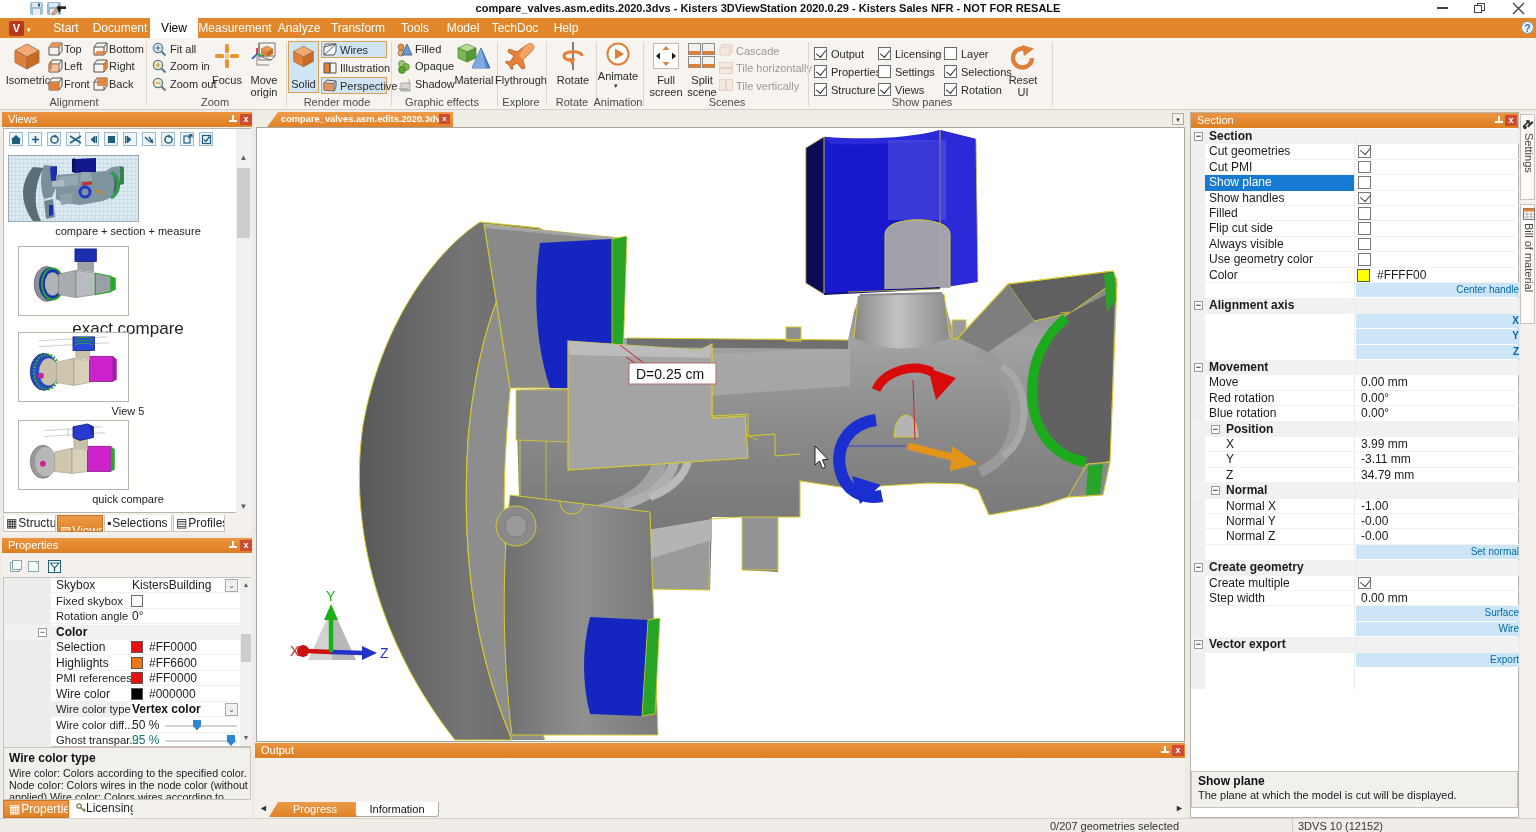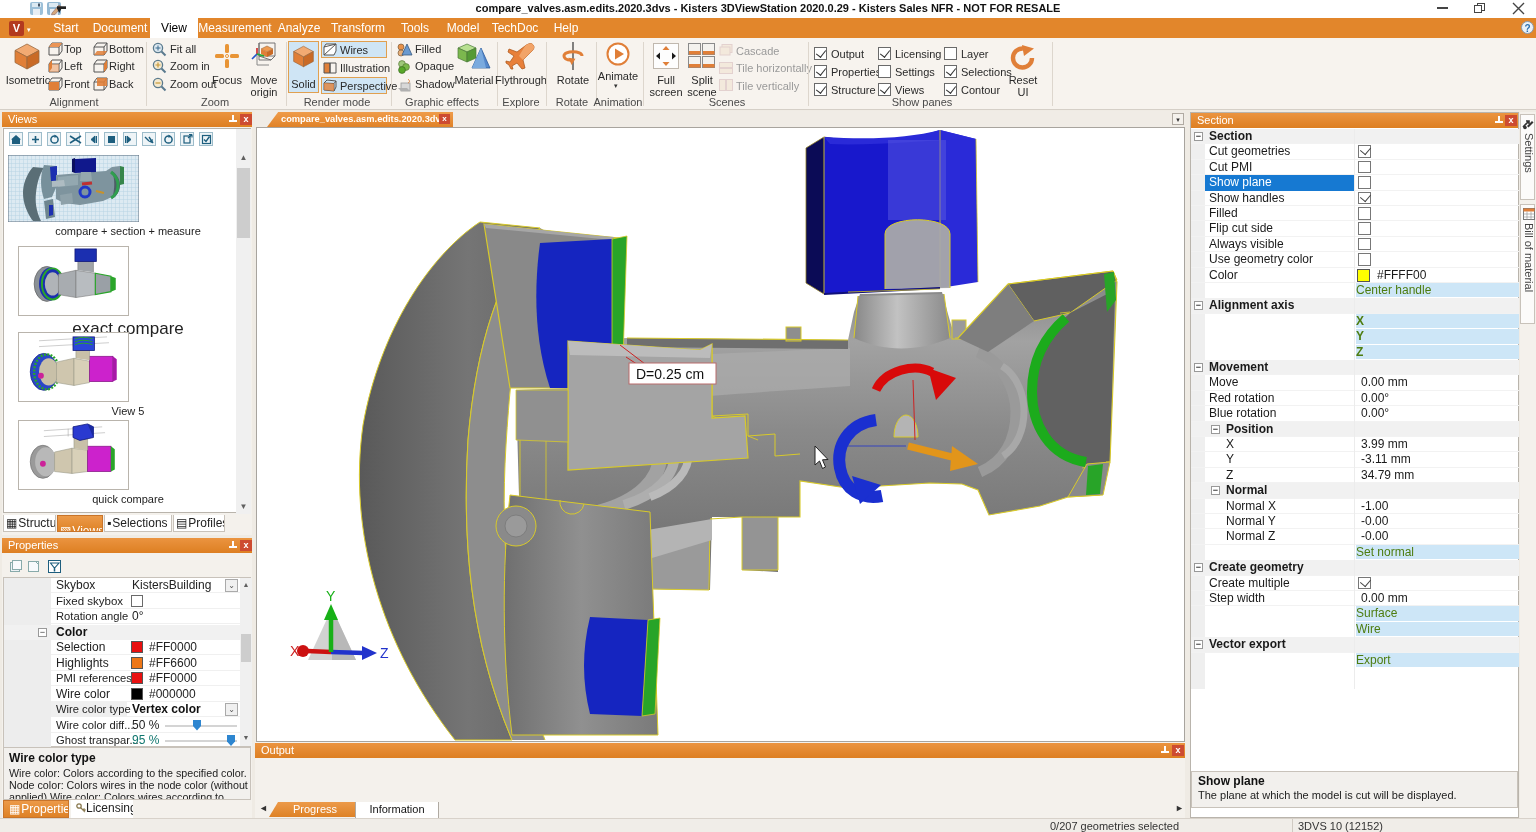--- a/index.html
+++ b/index.html
@@ -278,21 +278,21 @@
     <div class="rtxt" style="left:895px;top:10px">Licensing</div>
   <div class="cb" style="left:878px;top:27px"></div>
     <div class="rtxt" style="left:895px;top:28px">Settings</div>
   <div class="cb ck" style="left:878px;top:45px"></div>
     <div class="rtxt" style="left:895px;top:46px">Views</div>
   <div class="cb" style="left:944px;top:9px"></div>
     <div class="rtxt" style="left:961px;top:10px">Layer</div>
   <div class="cb ck" style="left:944px;top:27px"></div>
     <div class="rtxt" style="left:961px;top:28px">Selections</div>
   <div class="cb ck" style="left:944px;top:45px"></div>
-    <div class="rtxt" style="left:961px;top:46px">Contour</div>
+    <div class="rtxt" style="left:961px;top:46px">Rotation</div>
   <svg class="abs" style="left:1010px;top:7px" width="26" height="26" viewBox="0 0 26 26">
     <path d="M22 13 A9.5 9.5 0 1 1 13 3.5" fill="none" stroke="#e07f38" stroke-width="4.4"></path>
     <path d="M12 0 L24 3.5 L14 11Z" fill="#e07f38"></path>
   </svg>
   <div class="ricon-label" style="left:1004px;top:36px;width:38px">Reset<br>UI</div>
   <div class="rsep" style="left:1052px"></div>
 
   <div class="rlabel" style="left:24px;width:100px">Alignment</div>
   <div class="rlabel" style="left:165px;width:100px">Zoom</div>
   <div class="rlabel" style="left:287px;width:100px">Render mode</div>
@@ -670,21 +670,21 @@
   </div>
 </div>
 
 <style>
 .rp-row{position:absolute;left:0;width:328px;height:15.4px;border-bottom:1px solid #f2f2f2;font-size:12px;color:#1a1a1a;line-height:15px}
 .rp-name{position:absolute;left:18px;top:0}
 .rp-val{position:absolute;left:170px;top:0}
 .rp-cb{position:absolute;left:167px;top:1px;width:12.5px;height:12.5px;border:1px solid #777;background:#fff}
 .rp-cb.ck::after{content:"";position:absolute;left:2.5px;top:-1px;width:6px;height:8px;border:solid #444;border-width:0 1.8px 1.8px 0;transform:rotate(40deg)}
 .rp-gh{background:#f1f1f1;font-weight:bold}
-.rp-btn{position:absolute;left:165px;width:163px;height:14.4px;background:#cde6f7;text-align:left;font-size:12px;color:#4d7c0f;line-height:14px}
+.rp-btn{position:absolute;left:165px;width:163px;height:14.4px;background:#cde6f7;text-align:right;font-size:10px;color:#0369a1;line-height:14px}
 </style>
 <div class="abs" id="rightpanel" style="left:1190px;top:112px;width:329px;height:706px;background:#fff;border:1px solid #b9b4ac">
   <div class="phdr" style="left:0;top:0;width:327px">Section</div>
   <div class="ppin" style="left:303px"></div>
     <div class="pclose" style="left:314px">x</div>
   <div class="abs" style="left:0;top:16px;width:14px;height:560px;background:#efefef"></div>
   <div class="rp-row rp-gh" style="top:16px">
       <span class="minus-box" style="left:3px;top:3px">−</span>
       <span class="rp-name">Section</span>
     </div>
@@ -844,21 +844,21 @@
 </div>
 
 <div class="abs" id="outputpanel" style="left:255px;top:742px;width:930px;height:76px;background:#f4f1ec">
   <div class="phdr" style="left:0;top:1px;width:930px">Output</div>
   <div class="ppin" style="left:905px;top:3px"></div>
     <div class="pclose" style="left:917px;top:3px">x</div>
   <div class="abs" style="left:0;top:60px;width:930px;height:16px">
     <div class="abs" style="left:4px;top:1px;font-size:9px;color:#333">◄</div>
     <div class="abs" style="left:14px;top:0;width:90px;height:15px;background:linear-gradient(#ec9a49,#de8226);clip-path:polygon(10% 0,100% 0,100% 100%,0 100%)"></div>
     <div class="abs" style="left:22px;top:0;width:76px;height:15px;color:#fff;font-size:11px;text-align:center;line-height:15px">Progress</div>
-    <div class="abs" style="left:100px;top:0;width:84px;height:29px;background:#fff;border:1px solid #b0aaa2;border-top:none;border-radius:0 0 3px 3px;color:#111;font-size:11px;text-align:center;line-height:14px">Information</div>
+    <div class="abs" style="left:100px;top:0;width:84px;height:15px;background:#fff;border:1px solid #b0aaa2;border-top:none;border-radius:0 0 3px 3px;color:#111;font-size:11px;text-align:center;line-height:14px">Information</div>
     <div class="abs" style="left:920px;top:1px;font-size:9px;color:#333">►</div>
   </div>
 </div>
 
 <div class="abs" id="statusbar" style="left:0;top:818px;width:1536px;height:14px;background:#f0ede8;border-top:1px solid #d8d2ca">
   <div class="abs" style="left:1050px;top:1px;font-size:11px;color:#333">0/207 geometries selected</div>
   <div class="abs" style="left:1292px;top:0;width:1px;height:14px;background:#d0cac2"></div>
   <div class="abs" style="left:1298px;top:1px;font-size:11px;color:#333">3DVS 10 (12152)</div>
 </div>
 

